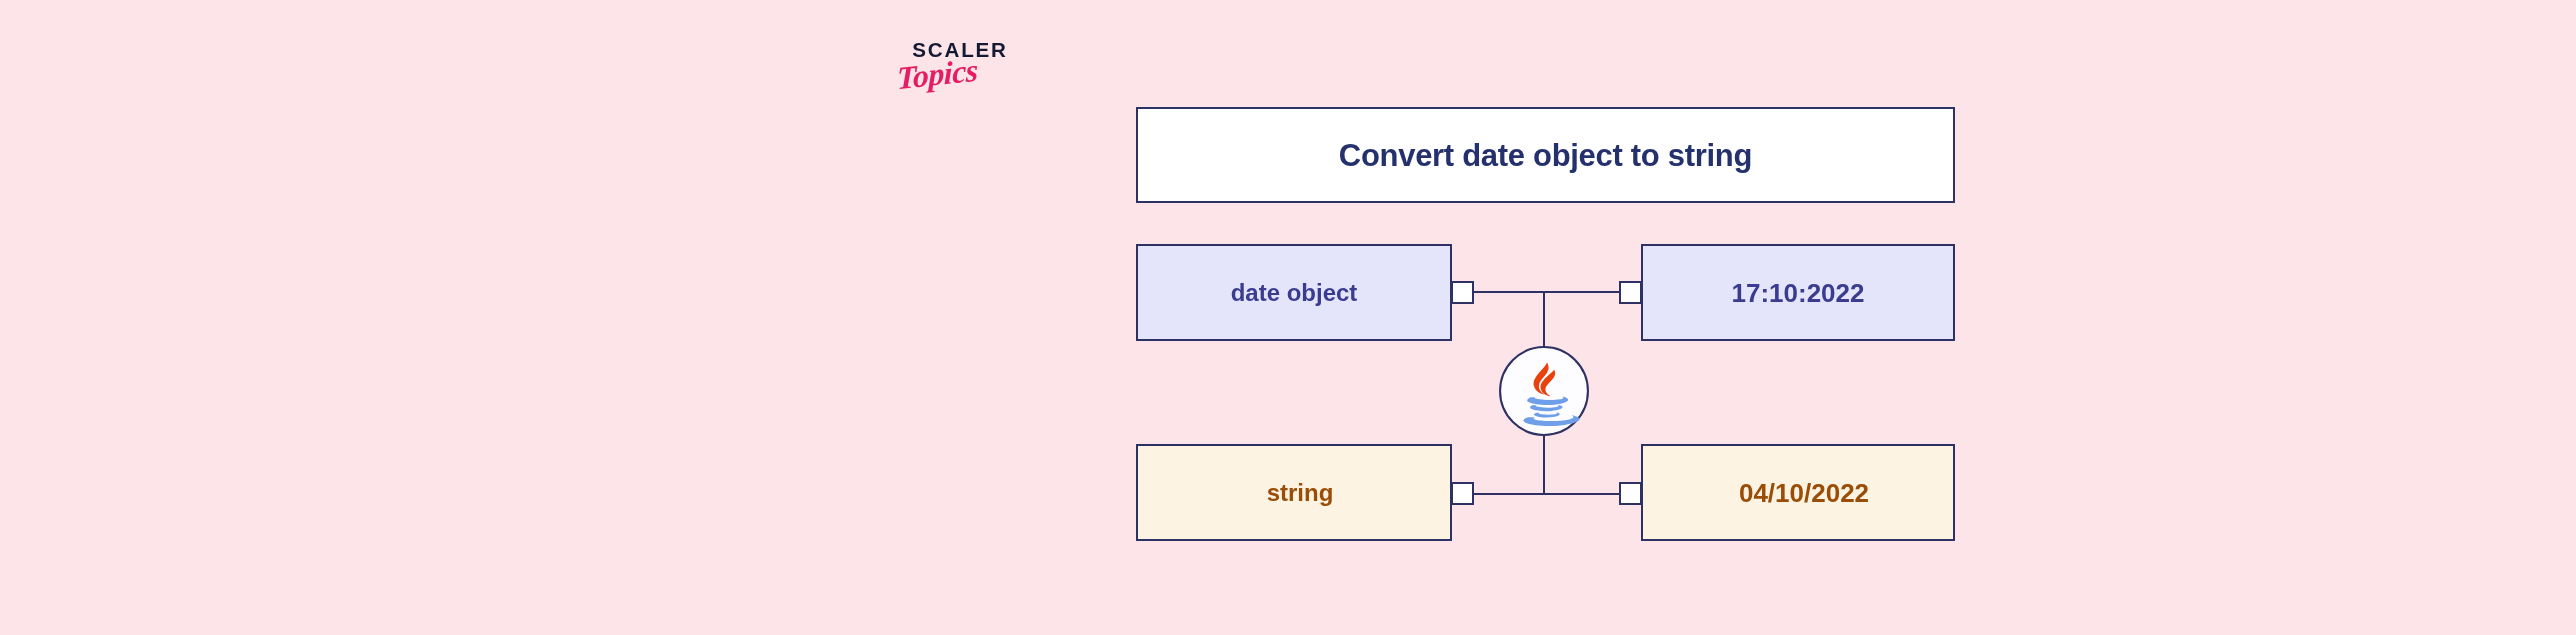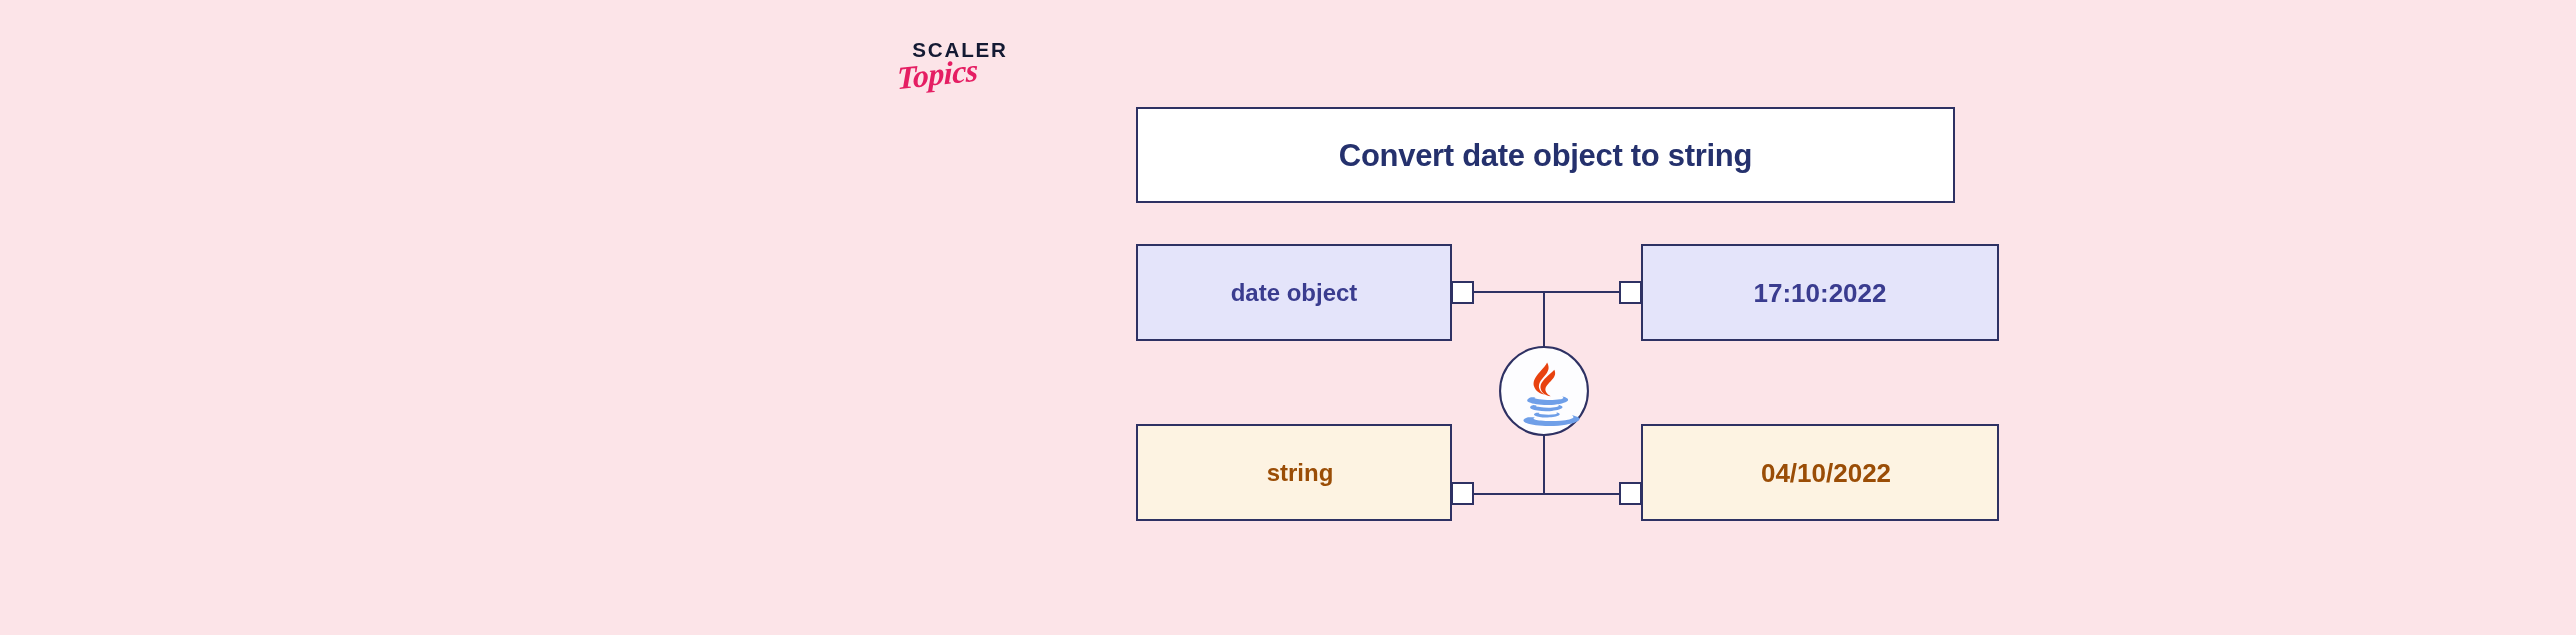--- a/index.html
+++ b/index.html
@@ -86,23 +86,23 @@
     font-size: 31px;
     color: #25316d;
     letter-spacing: -0.3px;
   }
 
   
   .node-row {
     height: 97px;
   }
   .node-left  { left: 1136px; width: 316px; }
-  .node-right { left: 1641px; width: 358px; }
+  .node-right { left: 1641px; width: 314px; }
   .row-top    { top: 244px; }
-  .row-bottom { top: 424px; padding-left: 12px; }
+  .row-bottom { top: 444px; padding-left: 12px; }
 
   .fill-lavender { background: #e4e4fa; }
   .fill-cream    { background: #fdf3e2; }
 
   .text-indigo { color: #3a3c8f; text-align: center; }
   .text-brown  { color: #9a4d06; }
 
   .node-row .node-label { font-size: 24px; }
   .node-row.num .node-label { font-size: 26px; }
 

